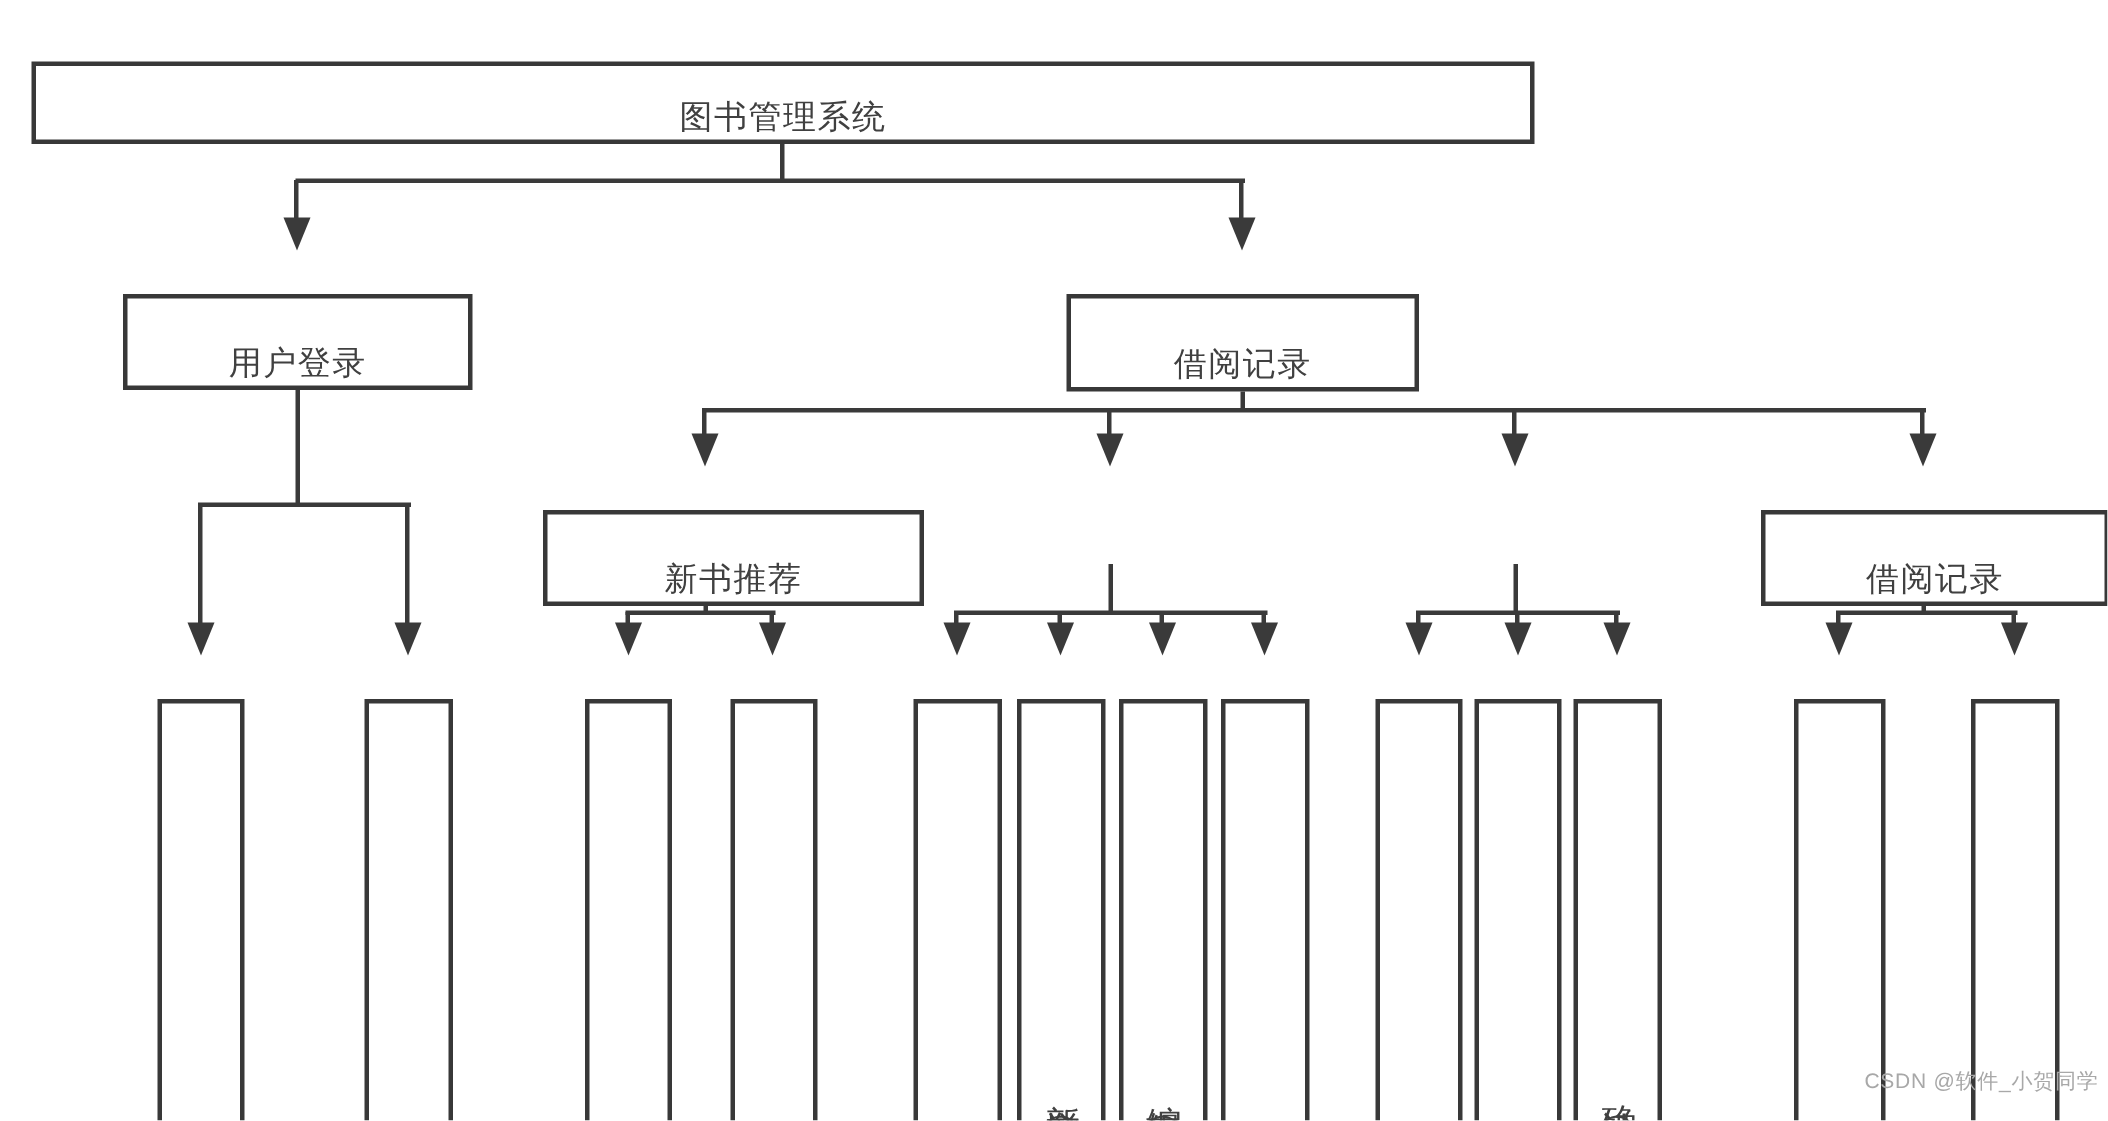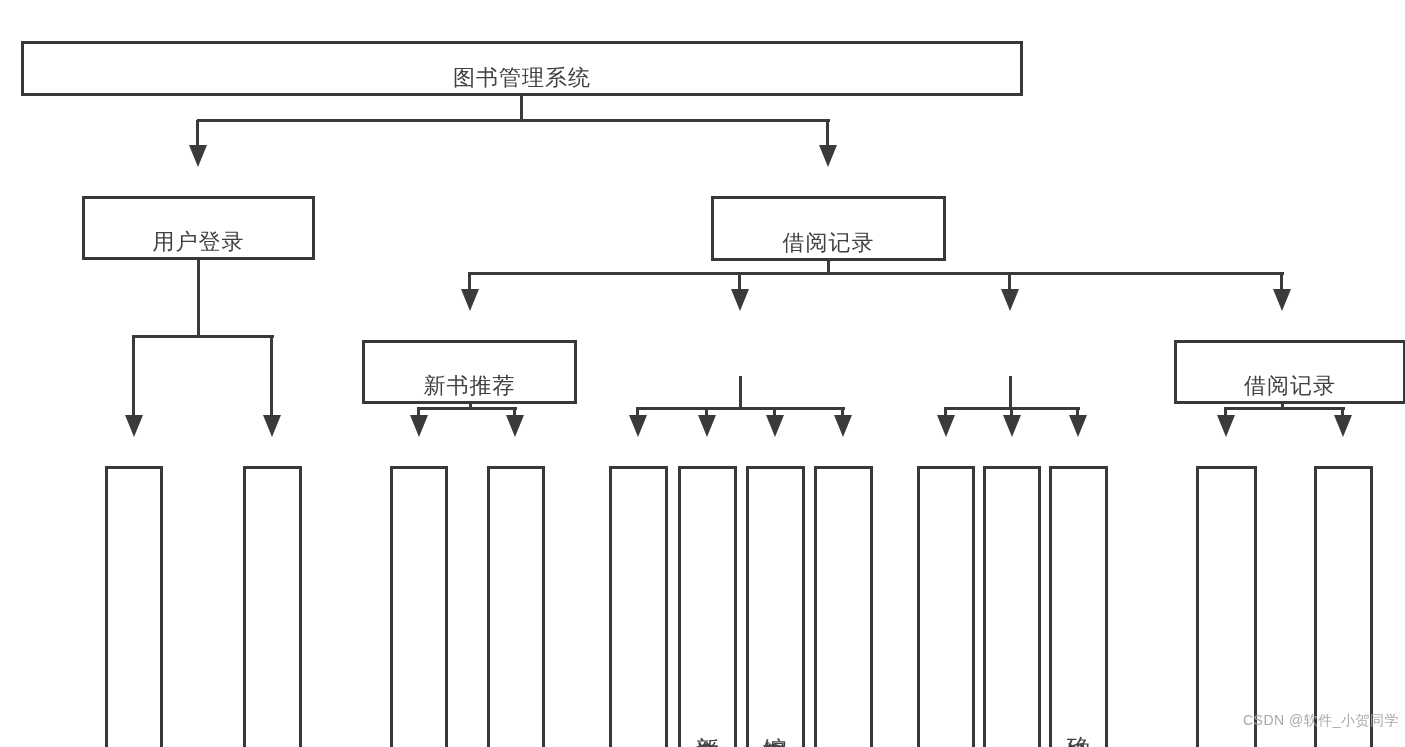--- a/index.html
+++ b/index.html
@@ -64,21 +64,21 @@
 
   <div>
     <div class="vline" style="left:827px;top:233px;height:40px"></div>
     <div class="hline" style="left:468px;top:272px;width:816px"></div>
     <div class="arrow" style="left:461px;top:273px;height:39px"></div>
     <div class="arrow" style="left:731px;top:273px;height:39px"></div>
     <div class="arrow" style="left:1001px;top:273px;height:39px"></div>
     <div class="arrow" style="left:1273px;top:273px;height:39px"></div>
   </div>
 
-  <div class="node h" style="left:362px;top:312px;width:215px;height:64px">
+  <div class="node h" style="left:362px;top:312px;width:254px;height:64px">
     <span>新书推荐</span>
   </div>
   <div class="node h" style="left:1174px;top:312px;width:232px;height:64px">
     <span>借阅记录</span>
   </div>
 
   <div>
     <div class="vline" style="left:469px;top:376px;height:32px"></div>
     <div class="hline" style="left:417px;top:407px;width:100px"></div>
     <div class="arrow" style="left:410px;top:408px;height:30px"></div>

